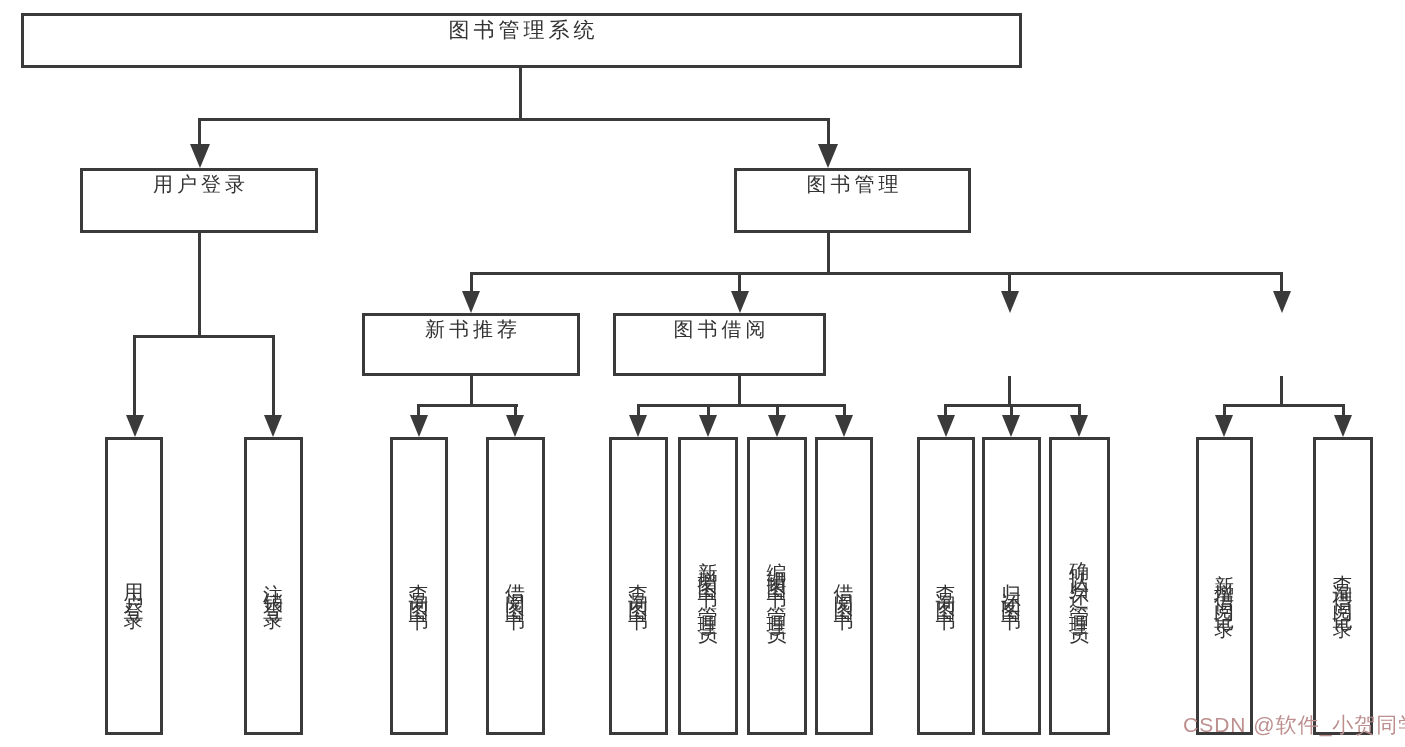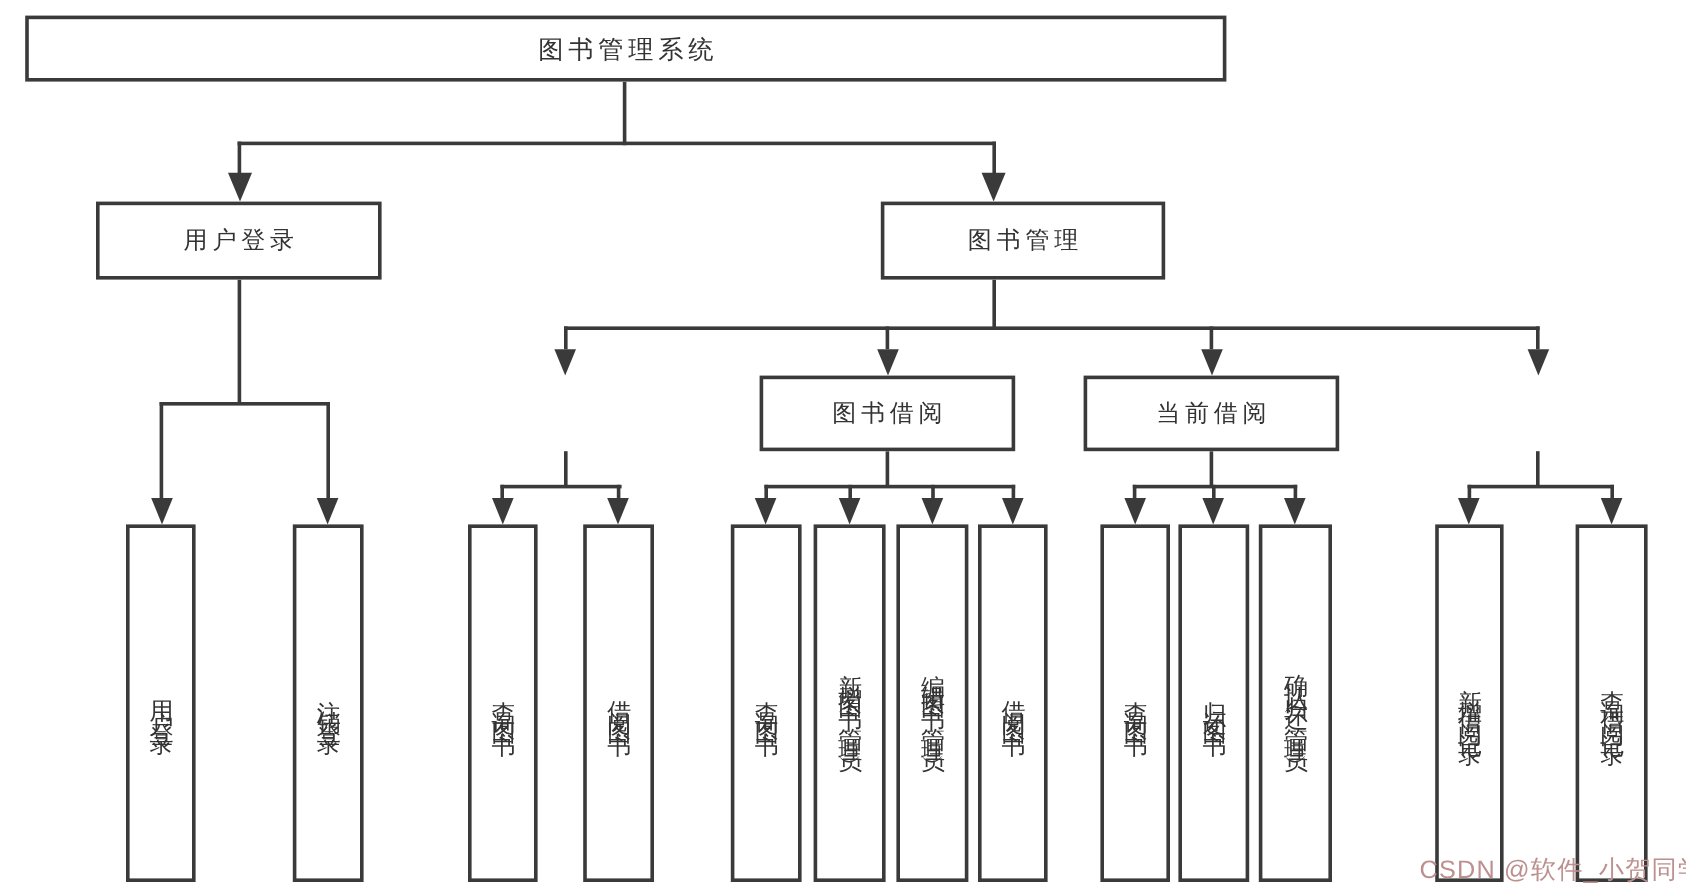--- a/index.html
+++ b/index.html
@@ -2,21 +2,21 @@
 <html><head>
 <meta charset="utf-8">
 <style>
   html,body{margin:0;padding:0;background:#ffffff;}
   .stage{
     position:relative;width:1405px;height:747px;background:#ffffff;overflow:hidden;
     font-family:"Liberation Sans","DejaVu Sans",sans-serif;color:#333333;
   }
   .hbox{
     position:absolute;box-sizing:border-box;border:3px solid #3a3a3a;background:#ffffff;
-    display:flex;align-items:center;justify-content:center;
+    display:flex;justify-content:center;
     font-size:20px;letter-spacing:4px;text-indent:4px;white-space:nowrap;z-index:2;
   }
   .vbox{
     position:absolute;box-sizing:border-box;border:3px solid #3a3a3a;background:#ffffff;
     top:437px;height:298px;display:flex;align-items:center;justify-content:center;
     writing-mode:vertical-rl;text-orientation:mixed;
     font-size:20px;letter-spacing:9px;line-height:1;white-space:nowrap;z-index:2;
   }
   .line{position:absolute;background:#3a3a3a;z-index:1;}
   .arrow{
@@ -39,25 +39,25 @@
     <span>图书管理系统</span>
   </div>
 
   <div class="hbox" style="left:80px;top:168px;width:238px;height:65px;">
     <span>用户登录</span>
   </div>
   <div class="hbox" style="left:710px;top:168px;width:237px;height:65px;margin-left:24px;">
     <span>图书管理</span>
   </div>
 
-  <div class="hbox" style="left:633px;top:313px;width:213px;height:63px;">
+  <div class="hbox" style="left:362px;top:313px;width:218px;height:63px;">
+    <span>新书推荐</span>
+  </div>
+  <div class="hbox" style="left:613px;top:313px;width:213px;height:63px;">
     <span>图书借阅</span>
-  </div>
-  <div class="hbox" style="left:903px;top:313px;width:213px;height:63px;">
-    <span>当前借阅</span>
   </div>
 
   <div class="vbox" style="left:105px;width:58px;">
     <span>用户登录</span>
   </div>
   <div class="vbox" style="left:244px;width:59px;">
     <span>注销登录</span>
   </div>
 
   <div class="vbox" style="left:390px;width:58px;">

